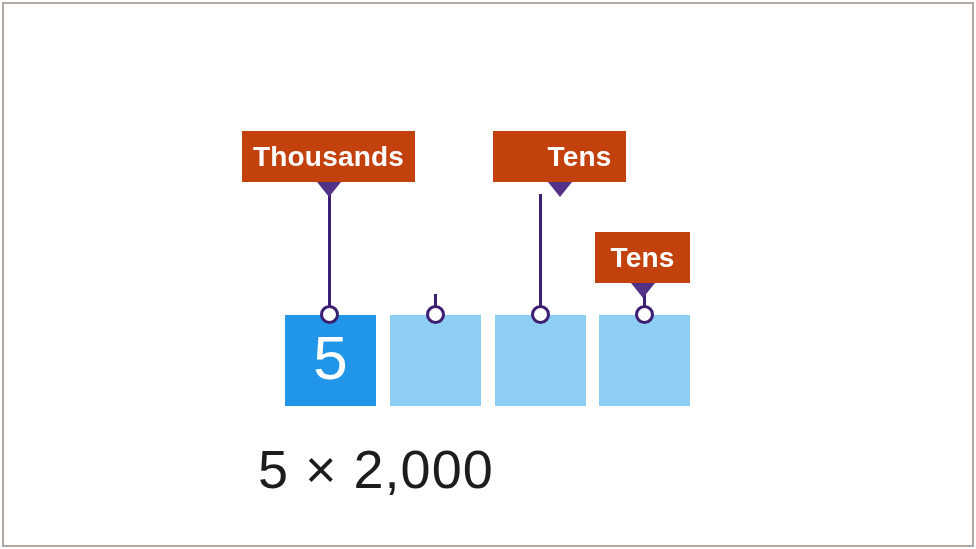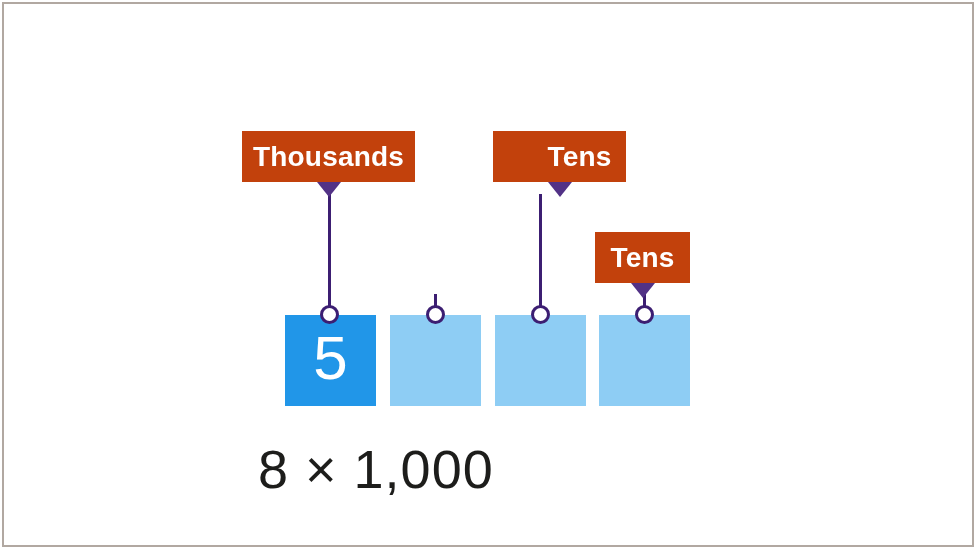--- a/index.html
+++ b/index.html
@@ -142,16 +142,16 @@
   <div class="callout callout-thousands">
     <span>Thousands</span>
   </div>
   <div class="callout callout-tens">
     <span>Tens</span>
   </div>
   <div class="callout callout-units">
     <span>Tens</span>
   </div>
 
-  <div class="expression">8 × 1,000</div>
+  <div class="expression">5 × 2,000</div>
 
   <div class="frame"></div>
 </div>
 
 </body></html>

